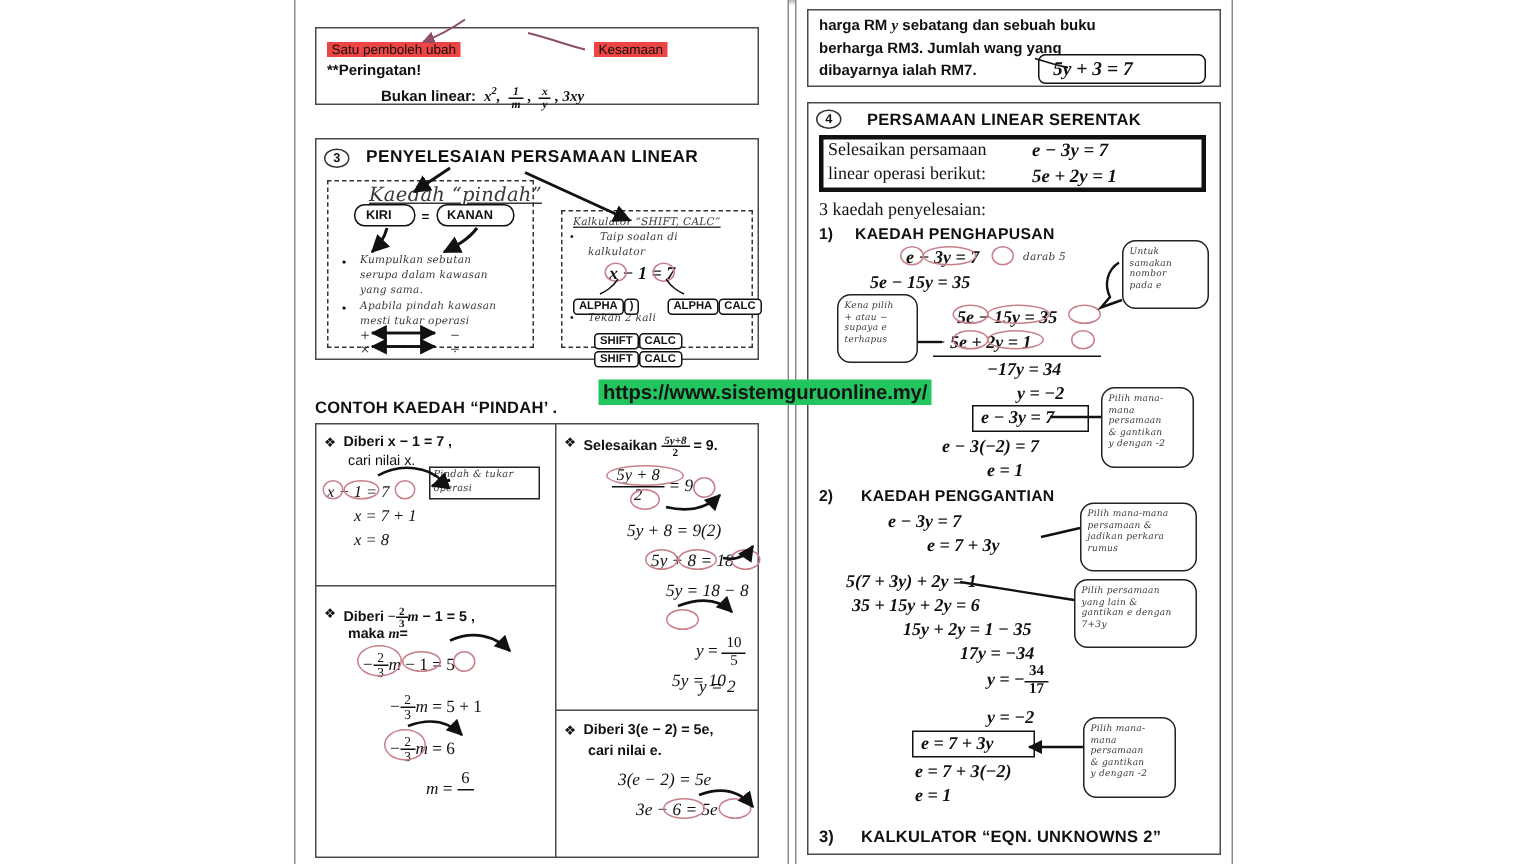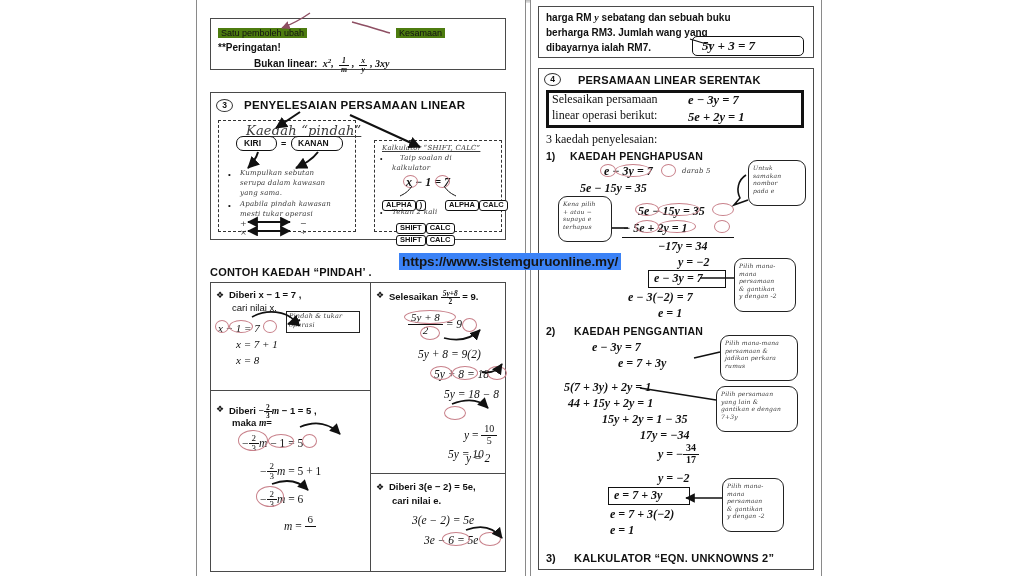--- a/index.html
+++ b/index.html
@@ -26,21 +26,21 @@
 
   
   .box{position:absolute;border:1px solid #4a4a4a;background:#fff;box-sizing:border-box;}
   .box3{border:3px solid #111;}
   .dashbox{position:absolute;border:1px dashed #333;box-sizing:border-box;}
 
   .t{position:absolute;white-space:nowrap;line-height:1.15;}
   .bold{font-weight:bold;}
   .ser{font-family:"Liberation Serif", serif;}
   .it{font-style:italic;}
-  .hl{background:#4d7c0f;padding:0 3px;}
+  .hl{background:#ef4444;padding:0 3px;}
 
   
   .hand{font-family:"DejaVu Serif", serif;font-style:italic;color:#3a3a3a;
         letter-spacing:.2px;}
 
   
   .oval{position:absolute;border:1.6px solid #c8808a;border-radius:50%;
         box-sizing:border-box;pointer-events:none;}
   .rbox{position:absolute;border:1.5px solid #222;box-sizing:border-box;}
 
@@ -52,21 +52,21 @@
   
   .key{display:inline-block;border:1.4px solid #111;border-radius:3px;
        padding:0 3px;font-size:7.5px;font-weight:bold;background:#fff;
        font-family:"Liberation Sans",sans-serif;}
 
   
   .ov{position:absolute;left:0;top:0;width:1024px;height:576px;pointer-events:none;}
 
   
   .url{position:absolute;left:399px;top:253px;font-size:13.5px;font-weight:bold;
-       color:#151515;letter-spacing:-.1px;background:#3b82f6;padding:1px 3px;z-index:40;}
+       color:#151515;letter-spacing:-.1px;background:#22c55e;padding:1px 3px;z-index:40;}
 
   
   .fr{display:inline-block;vertical-align:-0.45em;text-align:center;line-height:1;}
   .fr .n{display:block;padding:0 2px;font-size:.78em;}
   .fr .d{display:block;padding:0 2px;font-size:.78em;border-top:1.2px solid #111;}
   .frb{display:inline-block;vertical-align:-0.5em;text-align:center;line-height:1.05;}
   .frb .n{display:block;padding:0 3px;}
   .frb .d{display:block;padding:0 3px;border-top:1.4px solid #111;}
 
   .circnum{position:absolute;width:17px;height:13px;border:1.4px solid #333;
@@ -290,21 +290,21 @@
       <span class="hand">persamaan</span>
       <span class="hand">&amp; gantikan</span>
       <span class="hand">y dengan -2</span>
     </div>
 
     <div class="t bold" style="left:16px;top:325px;font-size:10.5px;">2)</div>
     <div class="t bold" style="left:44px;top:325px;font-size:10.5px;letter-spacing:.2px;">KAEDAH PENGGANTIAN</div>
     <div class="t ser it" style="left:62px;top:341px;font-size:12px;font-weight:bold;">e − 3y = 7</div>
     <div class="t ser it" style="left:88px;top:357px;font-size:12px;font-weight:bold;">e = 7 + 3y</div>
     <div class="t ser it" style="left:34px;top:381px;font-size:12px;font-weight:bold;">5(7 + 3y) + 2y = 1</div>
-    <div class="t ser it" style="left:38px;top:397px;font-size:12px;font-weight:bold;">44 + 15y + 2y = 1</div>
+    <div class="t ser it" style="left:38px;top:397px;font-size:12px;font-weight:bold;">35 + 15y + 2y = 6</div>
     <div class="t ser it" style="left:72px;top:413px;font-size:12px;font-weight:bold;">15y + 2y = 1 − 35</div>
     <div class="t ser it" style="left:110px;top:429px;font-size:12px;font-weight:bold;">17y = −34</div>
     <div class="t ser" style="left:128px;top:443px;font-size:12px;font-weight:bold;">
       <span class="it">y</span> = −<span class="frb" style="font-size:10px"><span class="n">34</span><span class="d">17</span></span>
     </div>
     <div class="t ser it" style="left:128px;top:472px;font-size:12px;font-weight:bold;">y = −2</div>
 
     <div class="box" style="left:78px;top:487px;width:82px;height:18px;border-color:#111;border-width:1.4px;"></div>
     <div class="t ser it" style="left:84px;top:489px;font-size:12px;font-weight:bold;">e = 7 + 3y</div>
     <div class="t ser it" style="left:80px;top:508px;font-size:12px;font-weight:bold;">e = 7 + 3(−2)</div>

